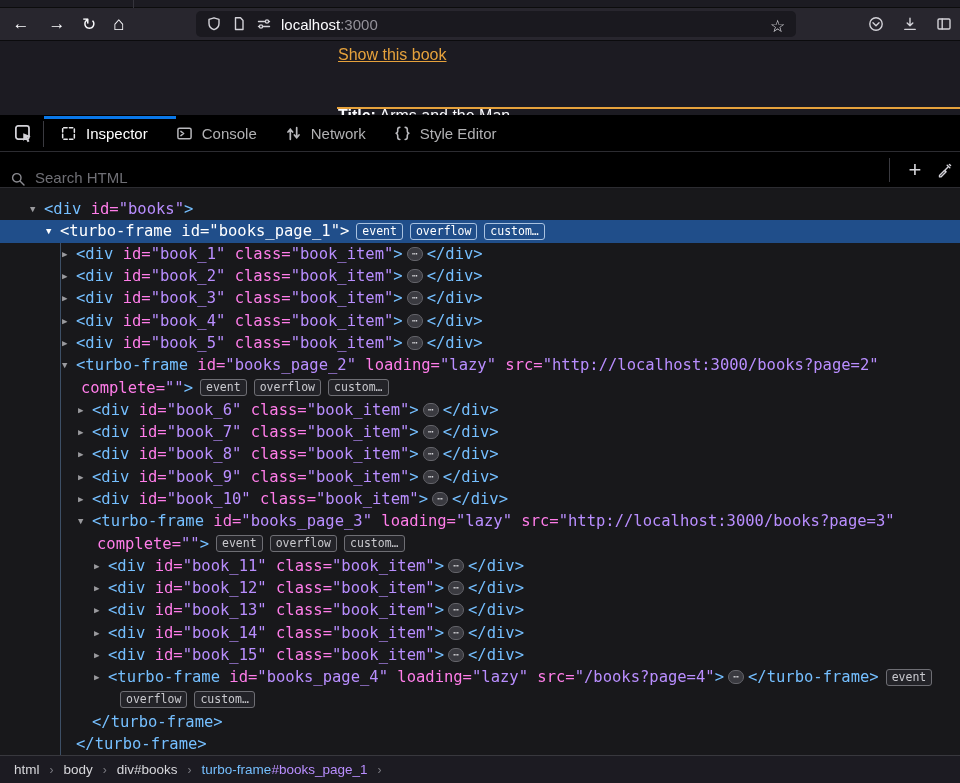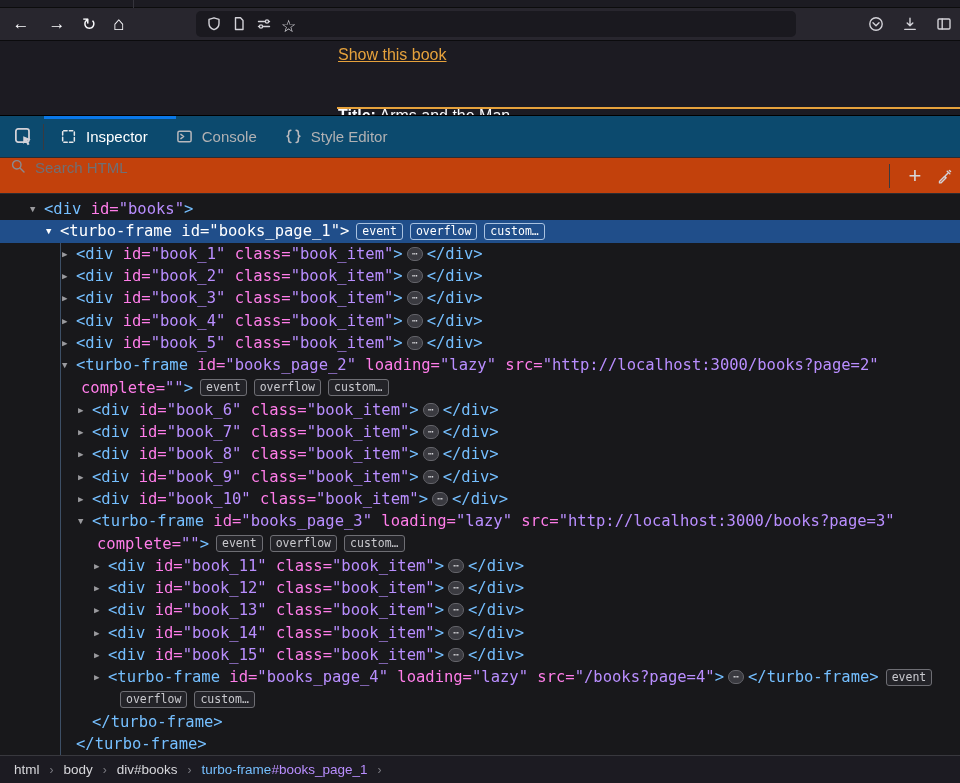--- a/index.html
+++ b/index.html
@@ -29,31 +29,31 @@
   
   .page { position:absolute; top:40px; left:0; right:0; height:75px; background:#1c1b22; overflow:hidden; border-top:1px solid #0b0b0d; }
   .page .show-link { position:absolute; left:338px; top:5px; font-size:16px; text-decoration:underline; cursor:pointer; }
   .page .rule { position:absolute; left:337px; right:0; top:66px; height:2px; }
   .page .book-title { position:absolute; left:338px; top:66px; font-size:16px; color:#fbfbfe; }
   .page .book-title b { font-weight:bold; }
 
   
   .devtools { position:absolute; top:115px; left:0; right:0; bottom:0; background:#18181b; border-top:1px solid #000; }
 
-  .dt-toolbar { position:relative; height:42px; background:#0c4a6e; border-bottom:1px solid #2c2c31; display:flex; align-items:center; }
+  .dt-toolbar { position:relative; height:36px; background:#000000; border-bottom:1px solid #2c2c31; display:flex; align-items:center; }
   .active-indicator { position:absolute; top:0; left:44px; width:132px; height:3px; }
   .pick-btn { width:34px; height:30px; margin-left:7px; display:flex; align-items:center; justify-content:center; color:#c8c8cd; }
   .tb-sep { width:1px; height:26px; background:#3a3a40; margin:0 2px; }
   .dt-tabs { display:flex; height:100%; align-items:center; }
   .dt-tab { display:flex; align-items:center; gap:9px; padding:0 14px; height:100%; font-size:15px; color:#b1b1b3; cursor:default; }
   .dt-tab.active { color:#ffffff; }
   .dt-tab .t-icon { width:17px; height:17px; display:inline-flex; color:#b9b9bd; }
   .dt-tab.active .t-icon { color:#e8e8ea; }
 
-  .dt-search { position:relative; height:36px; background:#c2410c; border-bottom:1px solid #2c2c31; display:flex; align-items:flex-start; padding-left:10px; }
+  .dt-search { position:relative; height:36px; background:#000000; border-bottom:1px solid #2c2c31; display:flex; align-items:flex-end; padding-left:10px; }
   .dt-search .s-icon { width:16px; height:16px; color:#8a8a90; margin-right:7px; }
   .dt-search input { flex:1; background:transparent; border:none; outline:none; color:#d7d7db; font-size:15px; font-family:"Liberation Sans",sans-serif; }
   .dt-search input::placeholder { color:#6f6f75; }
   .s-right { display:flex; align-items:center; height:100%; }
   .s-div { width:1px; height:24px; background:#3a3a40; margin-right:10px; }
   .s-btn { width:30px; height:30px; display:flex; align-items:center; justify-content:center; color:#c9c9ce; }
   .plus-glyph { font-size:22px; font-weight:300; line-height:22px; color:#d7d7db; }
 
   
   .dt-markup { position:absolute; top:79px; left:0; right:0; bottom:28px; overflow:hidden;
@@ -110,20 +110,21 @@
             <path d="M4.5 1.8h5l2.5 2.7v9H4.5z"></path>
           </svg>
         </span>
       <span class="chrome-icon">
           <svg viewBox="0 0 16 16" width="100%" height="100%" fill="none" stroke="currentColor" stroke-width="1.4" stroke-linecap="round" stroke-linejoin="round">
             <path d="M2.5 5.5h6.5M13 5.5h.5M2.5 10.5h.5M7 10.5h6.5"></path>
             <circle cx="11" cy="5.5" r="1.6"></circle>
             <circle cx="5" cy="10.5" r="1.6"></circle>
           </svg>
         </span>
+      <span class="host"><span>localhost</span><span class="port">:3000</span></span>
       <span class="chrome-icon" style="font-size:17px;color:#e2e1e6">☆</span>
     </div>
 
     <div class="nav-right">
       <span class="chrome-icon">
           <svg viewBox="0 0 16 16" width="100%" height="100%" fill="none" stroke="currentColor" stroke-width="1.4" stroke-linecap="round" stroke-linejoin="round">
             <circle cx="8" cy="8" r="6.2"></circle>
             <path d="M5 6.8l3 2.9 3-2.9"></path>
           </svg>
         </span>
@@ -170,20 +171,28 @@
             <span>Inspector</span>
           </div>
           <div class="dt-tab">
             <span class="t-icon">
               <svg viewBox="0 0 16 16" width="100%" height="100%" fill="none" stroke="currentColor" stroke-width="1.4" stroke-linecap="round" stroke-linejoin="round">
                 <rect x="1.8" y="3" width="12.4" height="10" rx="1.5"></rect>
                 <path d="M4.6 6l2.6 2-2.6 2"></path>
               </svg>
             </span>
             <span>Console</span>
+          </div>
+          <div class="dt-tab">
+            <span class="t-icon">
+              <svg viewBox="0 0 16 16" width="100%" height="100%" fill="none" stroke="currentColor" stroke-width="1.4" stroke-linecap="round" stroke-linejoin="round">
+                <path d="M5 13.5V4M5 4L2.8 6.6M5 4l2.2 2.6M11 2.5V12M11 12l-2.2-2.6M11 12l2.2-2.6" stroke-width="1.6"></path>
+              </svg>
+            </span>
+            <span>Network</span>
           </div>
           <div class="dt-tab">
             <span class="t-icon">
               <svg viewBox="0 0 16 16" width="100%" height="100%" fill="none" stroke="currentColor" stroke-width="1.4" stroke-linecap="round" stroke-linejoin="round">
                 <path d="M5.5 2.2c-1.6 0-2 .9-2 2v1.6c0 1-.5 1.6-1.5 2 1 .4 1.5 1 1.5 2v1.8c0 1.1.4 2 2 2M10.5 2.2c1.6 0 2 .9 2 2v1.6c0 1 .5 1.6 1.5 2-1 .4-1.5 1-1.5 2v1.8c0 1.1-.4 2-2 2" stroke-width="1.5"></path>
               </svg>
             </span>
             <span>Style Editor</span>
           </div>
         </div>

